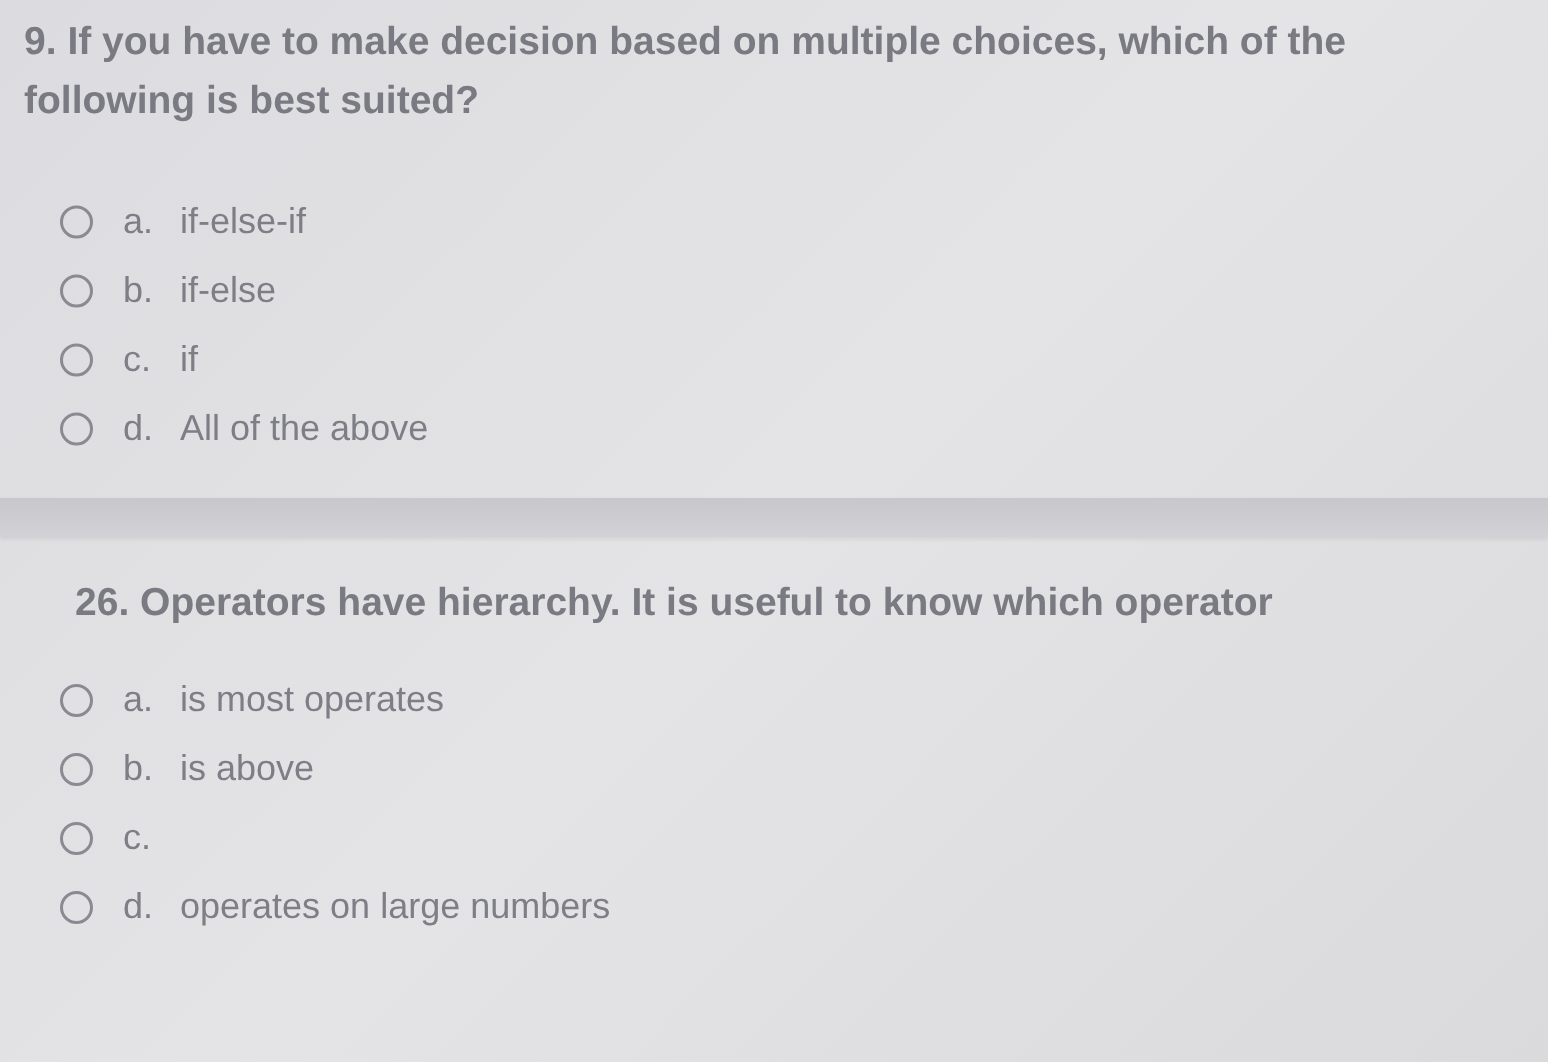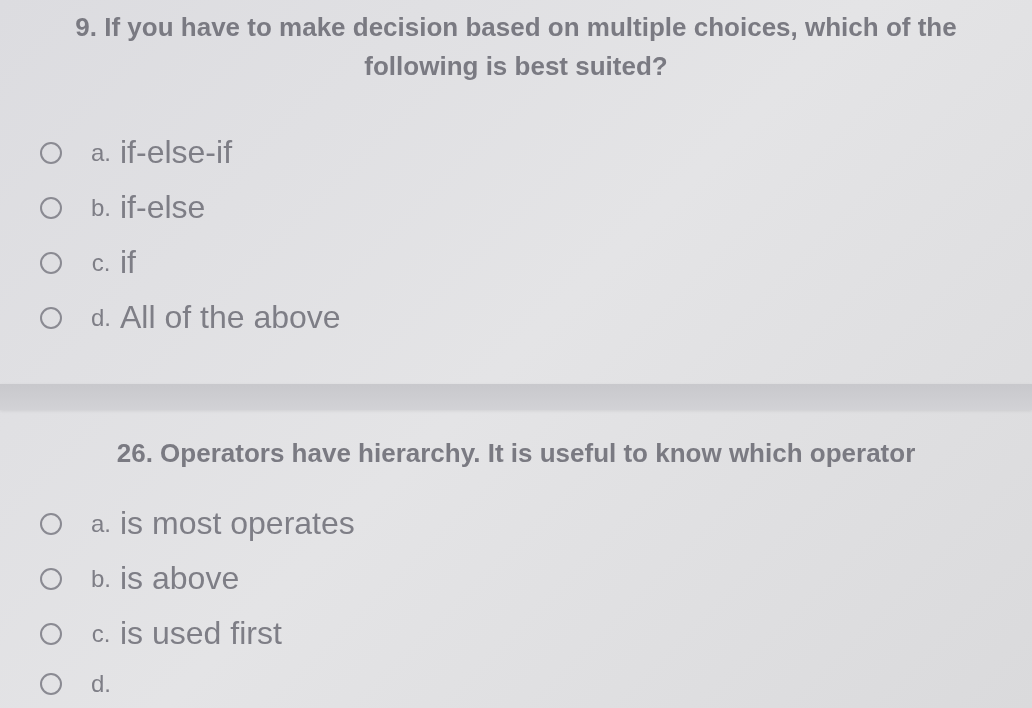--- a/index.html
+++ b/index.html
@@ -8,41 +8,41 @@
       box-sizing: border-box;
     }
     body {
       width: 1032px;
       height: 708px;
       background: linear-gradient(135deg, #dcdce0 0%, #e4e4e6 50%, #dadadc 100%);
       font-family: Arial, Helvetica, sans-serif;
       overflow: hidden;
     }
     .question-block {
-      padding: 8px 16px 30px 16px;
-      text-align: center;
+      padding: 8px 16px 14px 16px;
     }
     .question-block.second {
       padding-top: 24px;
       padding-bottom: 10px;
     }
     .divider {
       height: 26px;
       background: linear-gradient(180deg, #c8c8cc 0%, #d2d2d6 100%);
       box-shadow: 0 1px 3px rgba(0,0,0,0.08);
     }
     .question-text {
       font-size: 26px;
       font-weight: bold;
       color: #7a7a82;
       line-height: 1.5;
       margin-bottom: 48px;
     }
     .question-block.second .question-text {
       margin-bottom: 32px;
+      margin-left: 34px;
     }
     .options {
       padding-left: 24px;
     }
     .option-row {
       display: flex;
       align-items: center;
       margin-bottom: 18px;
     }
     .radio-circle {
@@ -53,21 +53,21 @@
       margin-right: 20px;
       flex-shrink: 0;
     }
     .option-letter {
       font-size: 24px;
       color: #7e7e86;
       width: 38px;
       flex-shrink: 0;
     }
     .option-text {
-      font-size: 32px;
+      font-size: 24px;
       color: #7e7e86;
     }
   </style>
 </head>
 <body>
 
 <div class="question-block">
   <div class="question-text">
     <span>9.</span>
     <span>If you have to make decision based on multiple choices, which of the following is best suited?</span>
@@ -110,20 +110,20 @@
       <span class="option-text">is most operates</span>
     </div>
     <div class="option-row">
       <div class="radio-circle"></div>
       <span class="option-letter">b.</span>
       <span class="option-text">is above</span>
     </div>
     <div class="option-row">
       <div class="radio-circle"></div>
       <span class="option-letter">c.</span>
-      <span class="option-text">is used first</span>
     </div>
     <div class="option-row">
       <div class="radio-circle"></div>
       <span class="option-letter">d.</span>
+      <span class="option-text">operates on large numbers</span>
     </div>
   </div>
 </div>
 
 </body></html>

